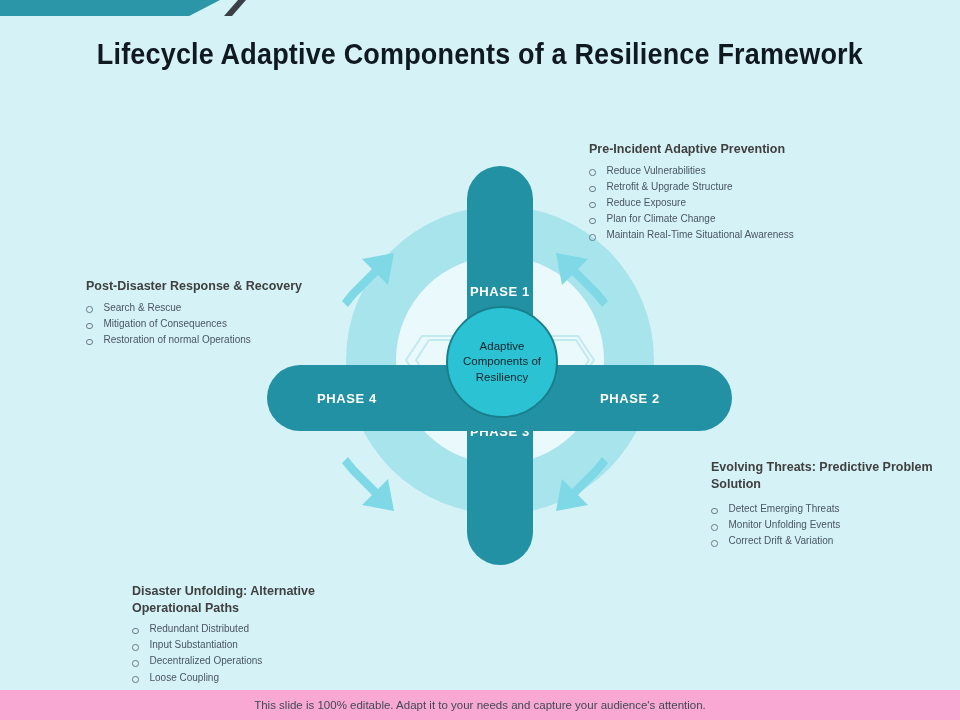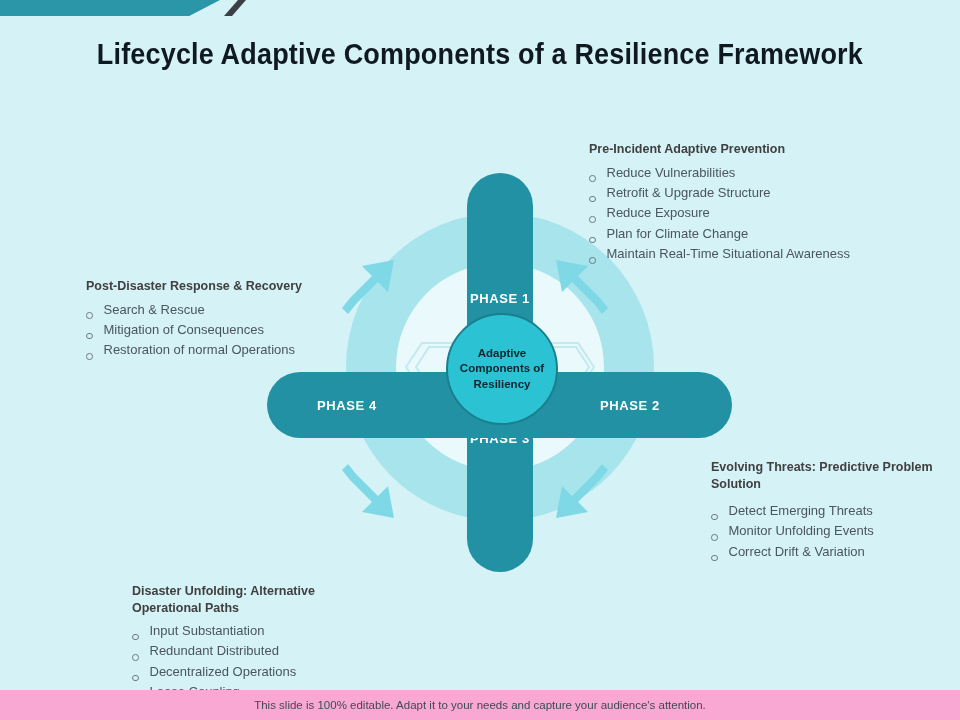--- a/index.html
+++ b/index.html
@@ -26,21 +26,21 @@
     position:absolute;left:0;top:30px;width:960px;height:48px;
     display:flex;align-items:center;justify-content:center;
   }
   .title{
     font-size:29px;font-weight:bold;color:#101820;
     letter-spacing:.2px;white-space:nowrap;
     transform:scaleX(.93);transform-origin:center;
   }
 
   
-  .stage{position:absolute;left:250px;top:160px;width:500px;height:470px;}
+  .stage{position:absolute;left:250px;top:153px;width:500px;height:470px;}
 
   .ring-outer{
     position:absolute;left:96px;top:53px;width:308px;height:308px;
     border-radius:50%;background:#a8e4ec;
   }
   .ring-inner{
     position:absolute;left:146px;top:103px;width:208px;height:208px;
     border-radius:50%;background:#eaf9fb;
   }
 
@@ -71,33 +71,33 @@
   
   .arrow{position:absolute;width:72px;height:72px;}
 
   
   .centre{
     position:absolute;left:196px;top:153px;width:108px;height:108px;
     border-radius:50%;background:#2bc3d4;border:2px solid #1a7f8d;
     display:flex;align-items:center;justify-content:center;text-align:center;
   }
   .centre span{
-    font-size:11.5px;font-weight:bold;color:#10242b;line-height:1.32;
+    font-size:11.5px;font-weight:normal;color:#10242b;line-height:1.32;
   }
 
   
   .block{position:absolute;}
   .block h3{
     margin:0 0 6px 0;font-size:12.5px;font-weight:bold;color:#404040;
     line-height:1.32;
   }
   .block ul{margin:0;padding:0;list-style:none;}
   .block li{
-    font-size:13px;color:#4a5560;line-height:1.42;
-    display:flex;align-items:flex-end;margin-bottom:2px;
+    font-size:10px;color:#4a5560;line-height:1.42;
+    display:flex;align-items:center;margin-bottom:2px;
   }
   .bullet{
     flex:0 0 auto;width:4.5px;height:4.5px;border:1px solid #6d7b86;
     border-radius:50%;margin:4px 11px 0 0;
   }
 
   .b-tr{left:589px;top:141px;width:300px;}
   .b-tl{left:86px;top:278px;width:240px;}
   .b-br{left:711px;top:459px;width:230px;}
   .b-bl{left:132px;top:583px;width:250px;}
@@ -235,25 +235,25 @@
         <span>Correct Drift &amp; Variation</span>
       </li>
   </ul>
 </div>
 
 <div class="block b-bl">
   <h3>Disaster Unfolding: Alternative Operational Paths</h3>
   <ul>
     <li>
         <i class="bullet"></i>
+        <span>Redundant Distributed</span>
+      </li>
+    <li>
+        <i class="bullet"></i>
         <span>Input Substantiation</span>
-      </li>
-    <li>
-        <i class="bullet"></i>
-        <span>Redundant Distributed</span>
       </li>
     <li>
         <i class="bullet"></i>
         <span>Decentralized Operations</span>
       </li>
     <li>
         <i class="bullet"></i>
         <span>Loose Coupling</span>
       </li>
   </ul>

